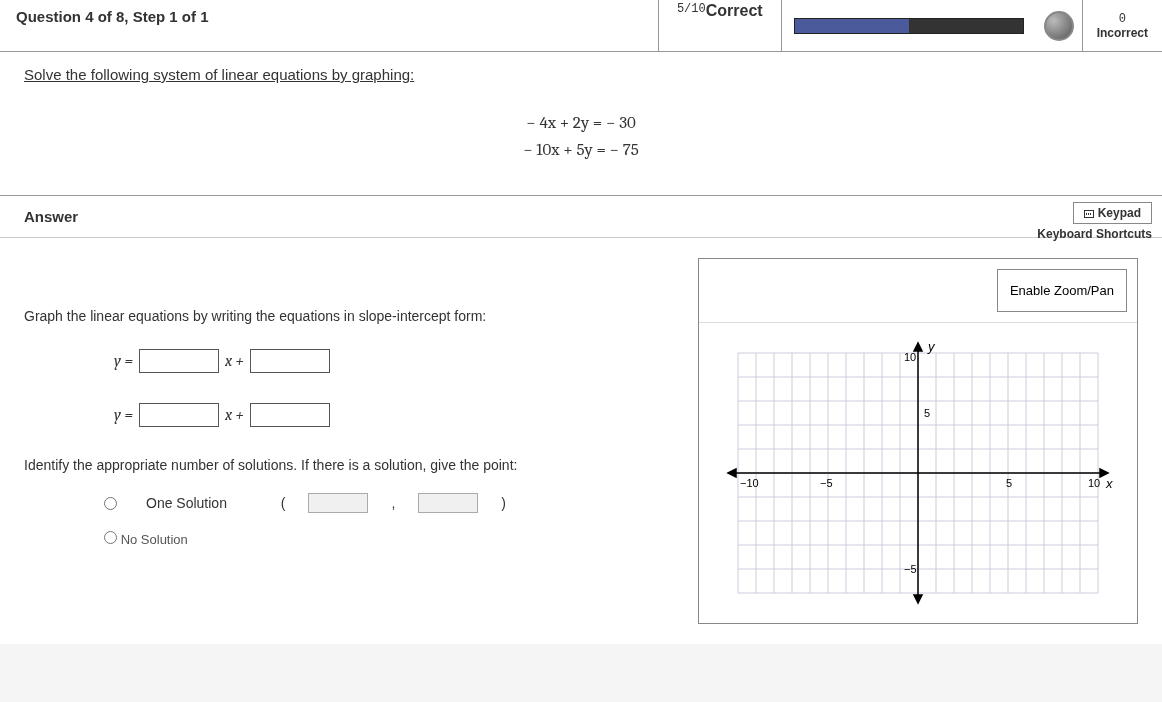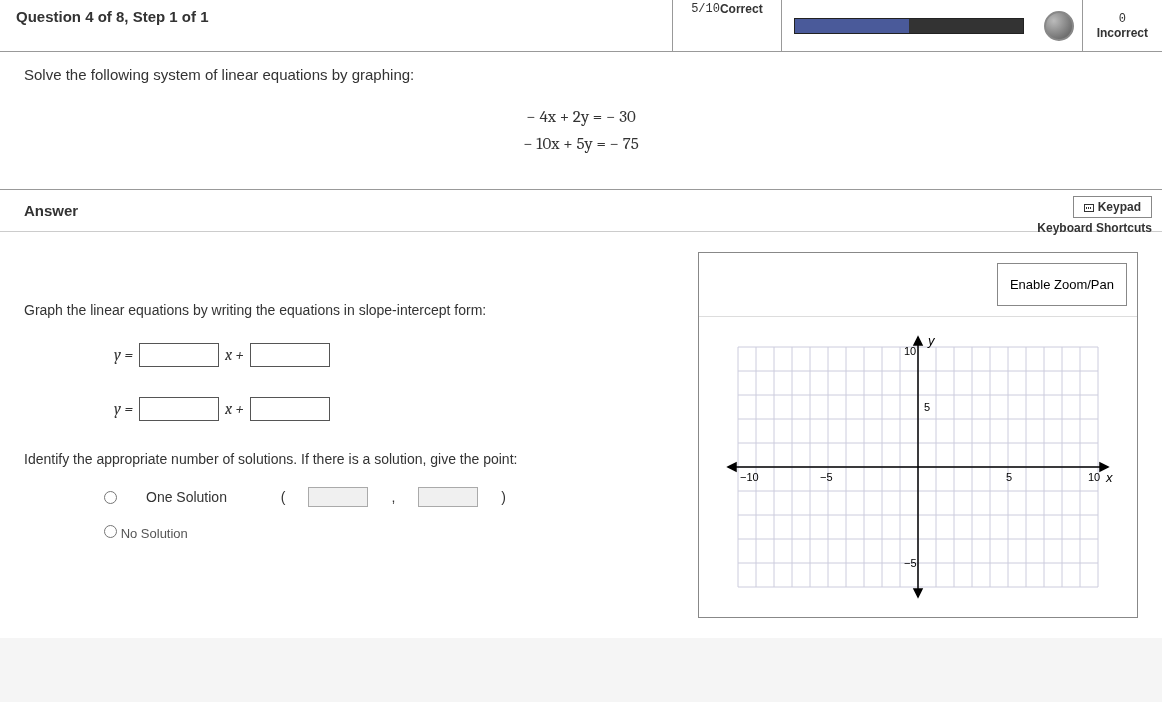--- a/index.html
+++ b/index.html
@@ -1,30 +1,30 @@
 <!DOCTYPE html>
 <html><head>
 <meta charset="utf-8">
 <style>
   * { box-sizing: border-box; margin: 0; padding: 0; }
   body { font-family: Arial, sans-serif; background: #f5f5f5; color: #333; font-size: 14px; }
   .top-bar { display: flex; align-items: stretch; border-bottom: 1px solid #999; background: #fff; height: 52px; }
   .question-title { font-weight: bold; padding: 8px 16px; font-size: 15px; flex: 0 0 auto; }
   .spacer { flex: 1; }
   .score-box { border-left: 1px solid #999; border-right: 1px solid #999; padding: 2px 18px; text-align: center; font-family: 'Courier New', monospace; font-size: 12px; display: flex; flex-direction: row; justify-content: center; }
-  .score-box .label { font-family: Arial; font-size: 12px; font-weight: bold; }
+  .score-box .label { font-family: Arial; font-size: 16px; font-weight: bold; }
   .progress-wrap { display: flex; align-items: center; padding: 0 12px; }
   .progress-bar { width: 230px; height: 16px; background: #333; border: 1px solid #222; position: relative; }
   .progress-fill { position: absolute; left: 0; top: 0; bottom: 0; background: #4a5a9a; width: 50%; }
   .avatar-wrap { display: flex; align-items: center; padding: 0 8px; }
   .avatar { width: 30px; height: 30px; border-radius: 50%; background: radial-gradient(circle at 30% 30%, #bbb, #555); border: 2px solid #888; }
   .incorrect-box { border-left: 1px solid #999; padding: 2px 14px; text-align: center; font-family: 'Courier New', monospace; font-size: 12px; display: flex; flex-direction: column; justify-content: center; }
   .incorrect-box .label { font-family: Arial; font-size: 12px; font-weight: bold; }
   .question-body { padding: 14px 24px 20px 24px; background: #fff; border-bottom: 1px solid #999; }
-  .instruction { font-size: 15px; margin-bottom: 20px; }
+  .instruction { font-size: 15px; margin-bottom: 26px; text-decoration: underline; }
   .equations { text-align: center; font-family: 'Cambria', 'Times New Roman', serif; font-size: 17px; line-height: 1.6; margin-bottom: 12px; }
   .answer-header { padding: 12px 24px; background: #fff; border-bottom: 1px solid #ccc; font-weight: bold; font-size: 15px; position: relative; }
   .right-controls { position: absolute; right: 10px; top: 6px; text-align: right; }
   .keypad-btn { display: inline-block; border: 1px solid #888; padding: 3px 10px; font-size: 12px; background: #fff; cursor: pointer; }
   .keypad-btn .kb-icon { display:inline-block; width:10px; height:8px; border:1px solid #333; margin-right:4px; vertical-align:middle; position:relative; }
   .keypad-btn .kb-icon::after { content:""; position:absolute; left:1px; right:1px; top:2px; bottom:2px; background:repeating-linear-gradient(90deg,#333 0 1px,transparent 1px 2px); }
   .kb-shortcuts { font-size: 12px; color: #333; margin-top: 3px; }
   .answer-body { display: flex; padding: 20px 24px; background: #fff; gap: 20px; }
   .left-col { flex: 1; padding-top: 50px; }
   .graph-instr { font-size: 14px; margin-bottom: 25px; color: #333; }

